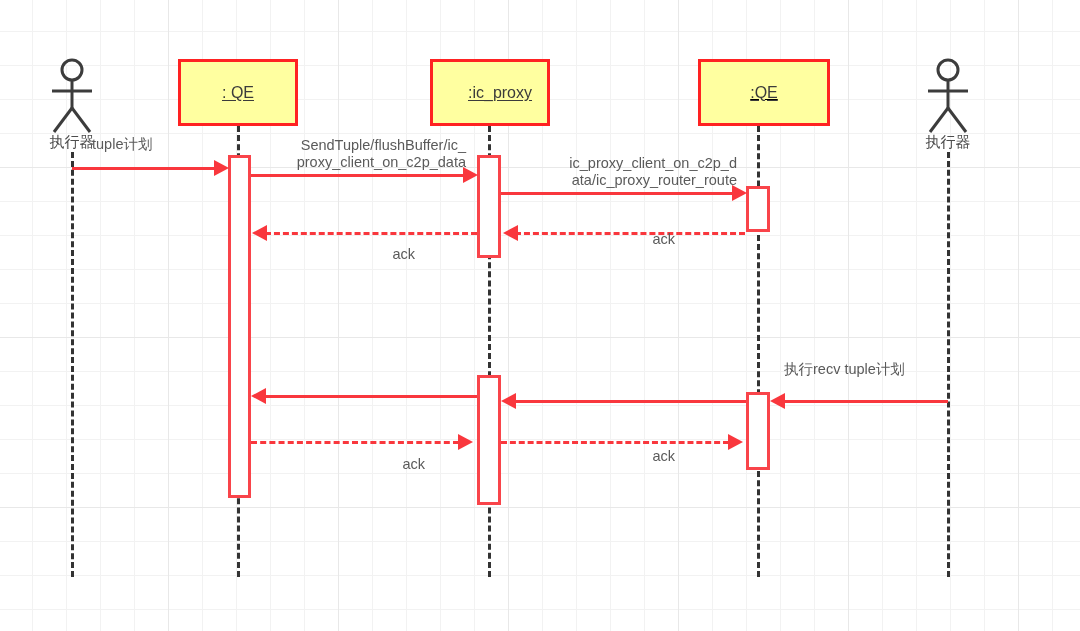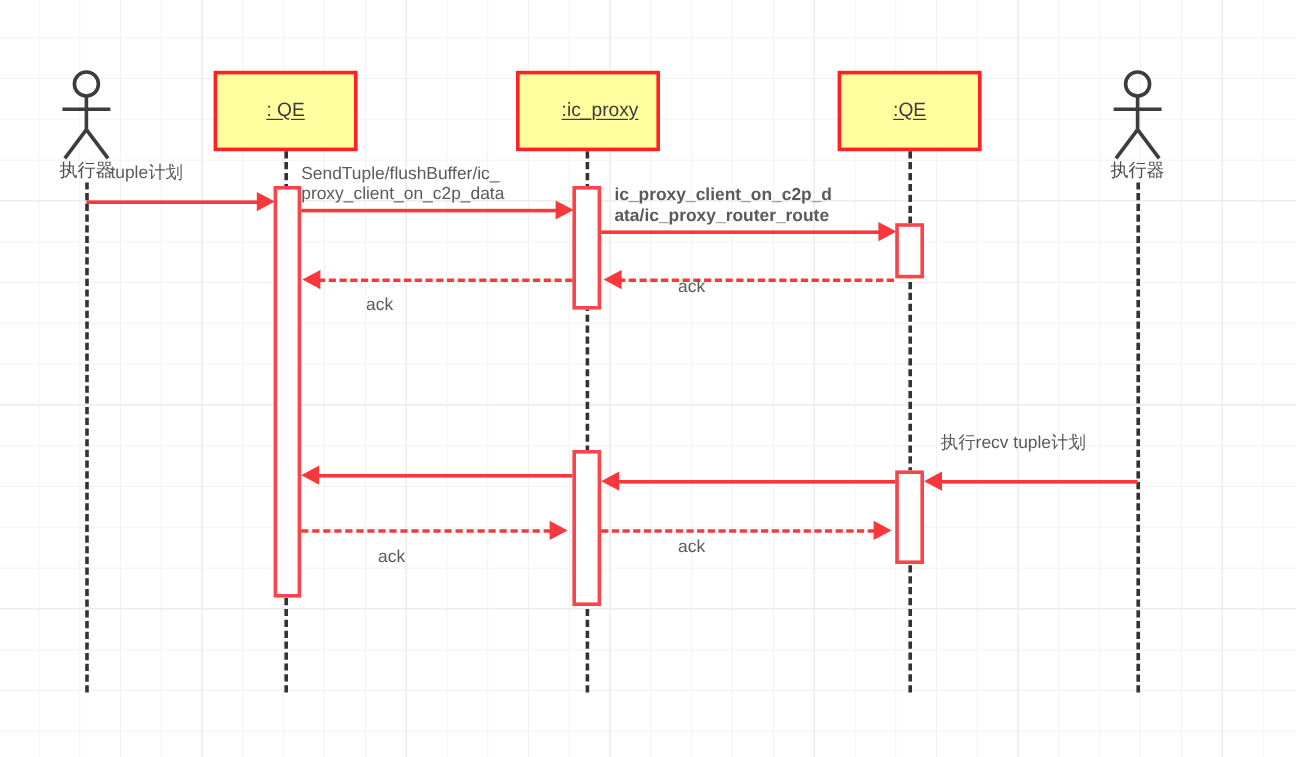--- a/index.html
+++ b/index.html
@@ -90,21 +90,21 @@
     border-top:8px solid transparent;
     border-bottom:8px solid transparent;
     border-right:15px solid #f9373d;
   }
   .msg-label{
     position:absolute;
     font-size:14.5px;
     color:#5a5a5a;
     line-height:17px;
     white-space:pre-line;
-    text-align:left;
+    text-align:right;
   }
 </style>
 </head>
 <body>
 
 <div id="canvas">
 
   <div class="actor" style="left:44px;top:58px;">
     <svg width="56" height="78" viewBox="0 0 56 78">
       <circle cx="28" cy="12" r="10" fill="none" stroke="#3c3c3c" stroke-width="3"></circle>
@@ -135,39 +135,39 @@
   <div class="lifeline" style="left:237px;top:126px;height:451px;"></div>
   <div class="activation" style="left:228px;top:155px;width:23px;height:343px;"></div>
 
   <div class="lifebox" style="left:430px;top:59px;width:120px;height:67px;padding-left:20px;">
     <span>:ic_proxy</span>
   </div>
   <div class="lifeline" style="left:488px;top:126px;height:451px;"></div>
   <div class="activation" style="left:477px;top:155px;width:24px;height:103px;"></div>
   <div class="activation" style="left:477px;top:375px;width:24px;height:130px;"></div>
 
-  <div class="lifebox" style="left:698px;top:59px;width:120px;height:67px;">
+  <div class="lifebox" style="left:698px;top:59px;width:132px;height:67px;text-decoration:underline;">
     <span>:QE</span>
   </div>
   <div class="lifeline" style="left:757px;top:126px;height:451px;"></div>
   <div class="activation" style="left:746px;top:186px;width:24px;height:46px;"></div>
   <div class="activation" style="left:746px;top:392px;width:24px;height:78px;"></div>
 
   <div class="msg-line" style="left:72px;top:167px;width:143px;"></div>
   <div class="arrow right" style="left:214px;top:160px;"></div>
   <div class="msg-label" style="left:92px;top:136px;width:150px;text-align:left;">tuple计划</div>
 
   <div class="msg-line" style="left:251px;top:174px;width:213px;"></div>
   <div class="arrow right" style="left:463px;top:167px;"></div>
   <div class="msg-label" style="left:251px;top:137px;width:215px;">SendTuple/flushBuffer/ic_
 proxy_client_on_c2p_data</div>
 
   <div class="msg-line" style="left:501px;top:192px;width:232px;"></div>
   <div class="arrow right" style="left:732px;top:185px;"></div>
-  <div class="msg-label" style="left:512px;top:155px;width:225px;font-weight:bold;">ic_proxy_client_on_c2p_d
+  <div class="msg-label" style="left:512px;top:155px;width:225px;">ic_proxy_client_on_c2p_d
 ata/ic_proxy_router_route</div>
 
   <div class="msg-line dashed" style="left:515px;top:232px;width:230px;"></div>
   <div class="arrow left" style="left:503px;top:225px;"></div>
   <div class="msg-label" style="left:565px;top:231px;width:110px;">ack</div>
 
   <div class="msg-line dashed" style="left:265px;top:232px;width:212px;"></div>
   <div class="arrow left" style="left:252px;top:225px;"></div>
   <div class="msg-label" style="left:305px;top:246px;width:110px;">ack</div>
 

